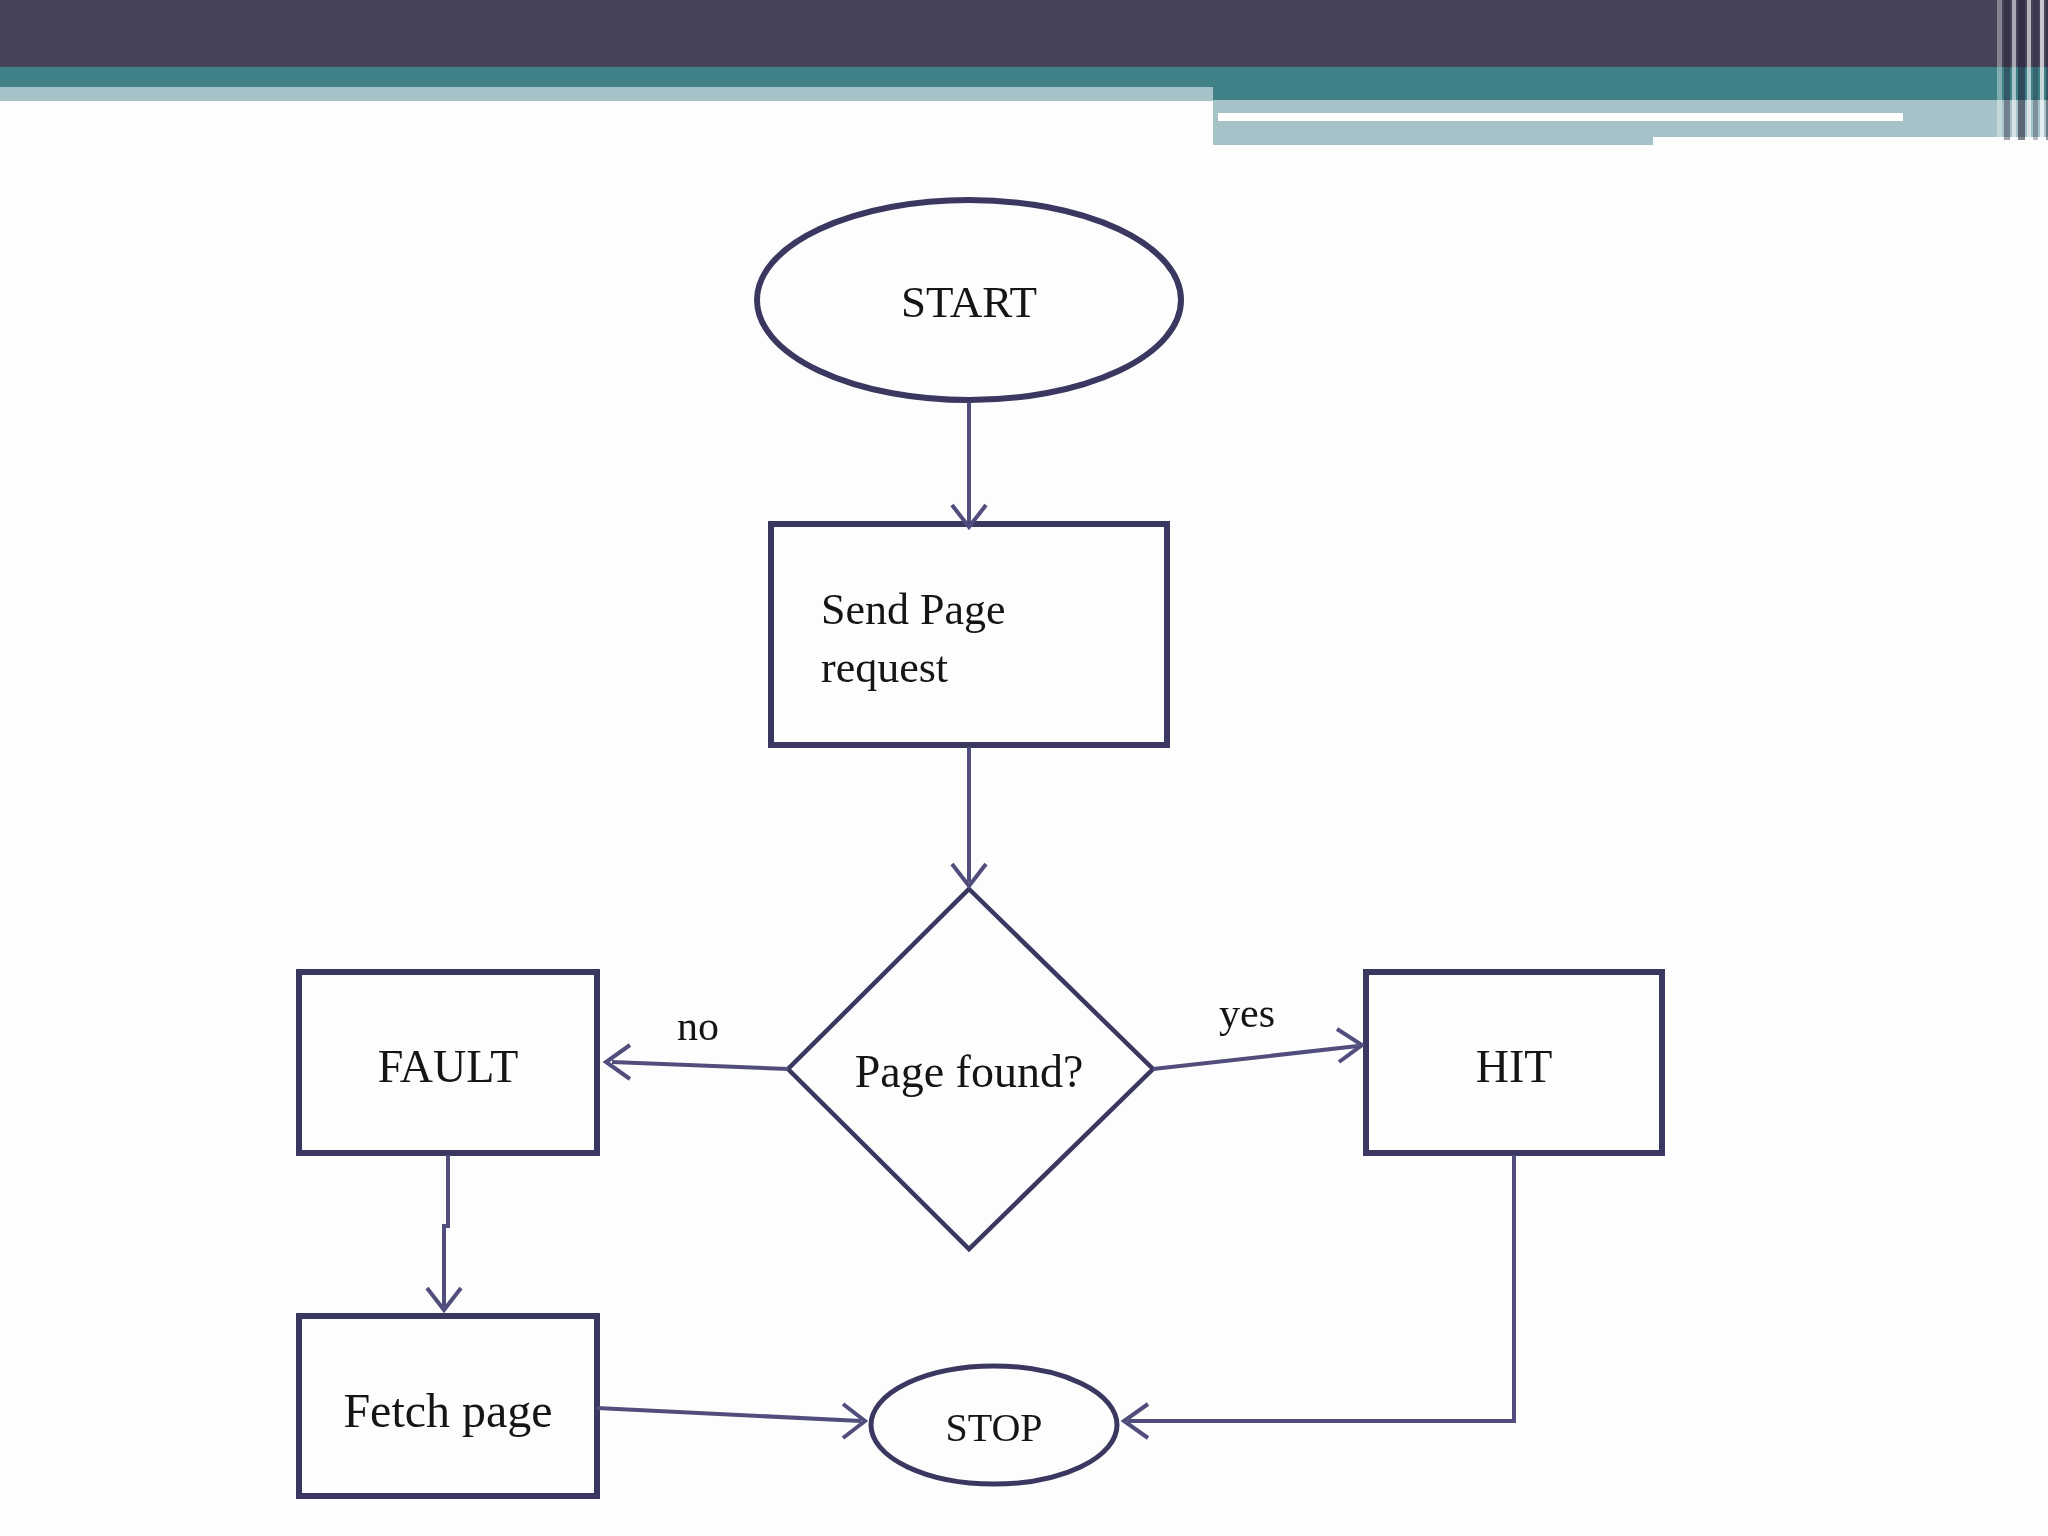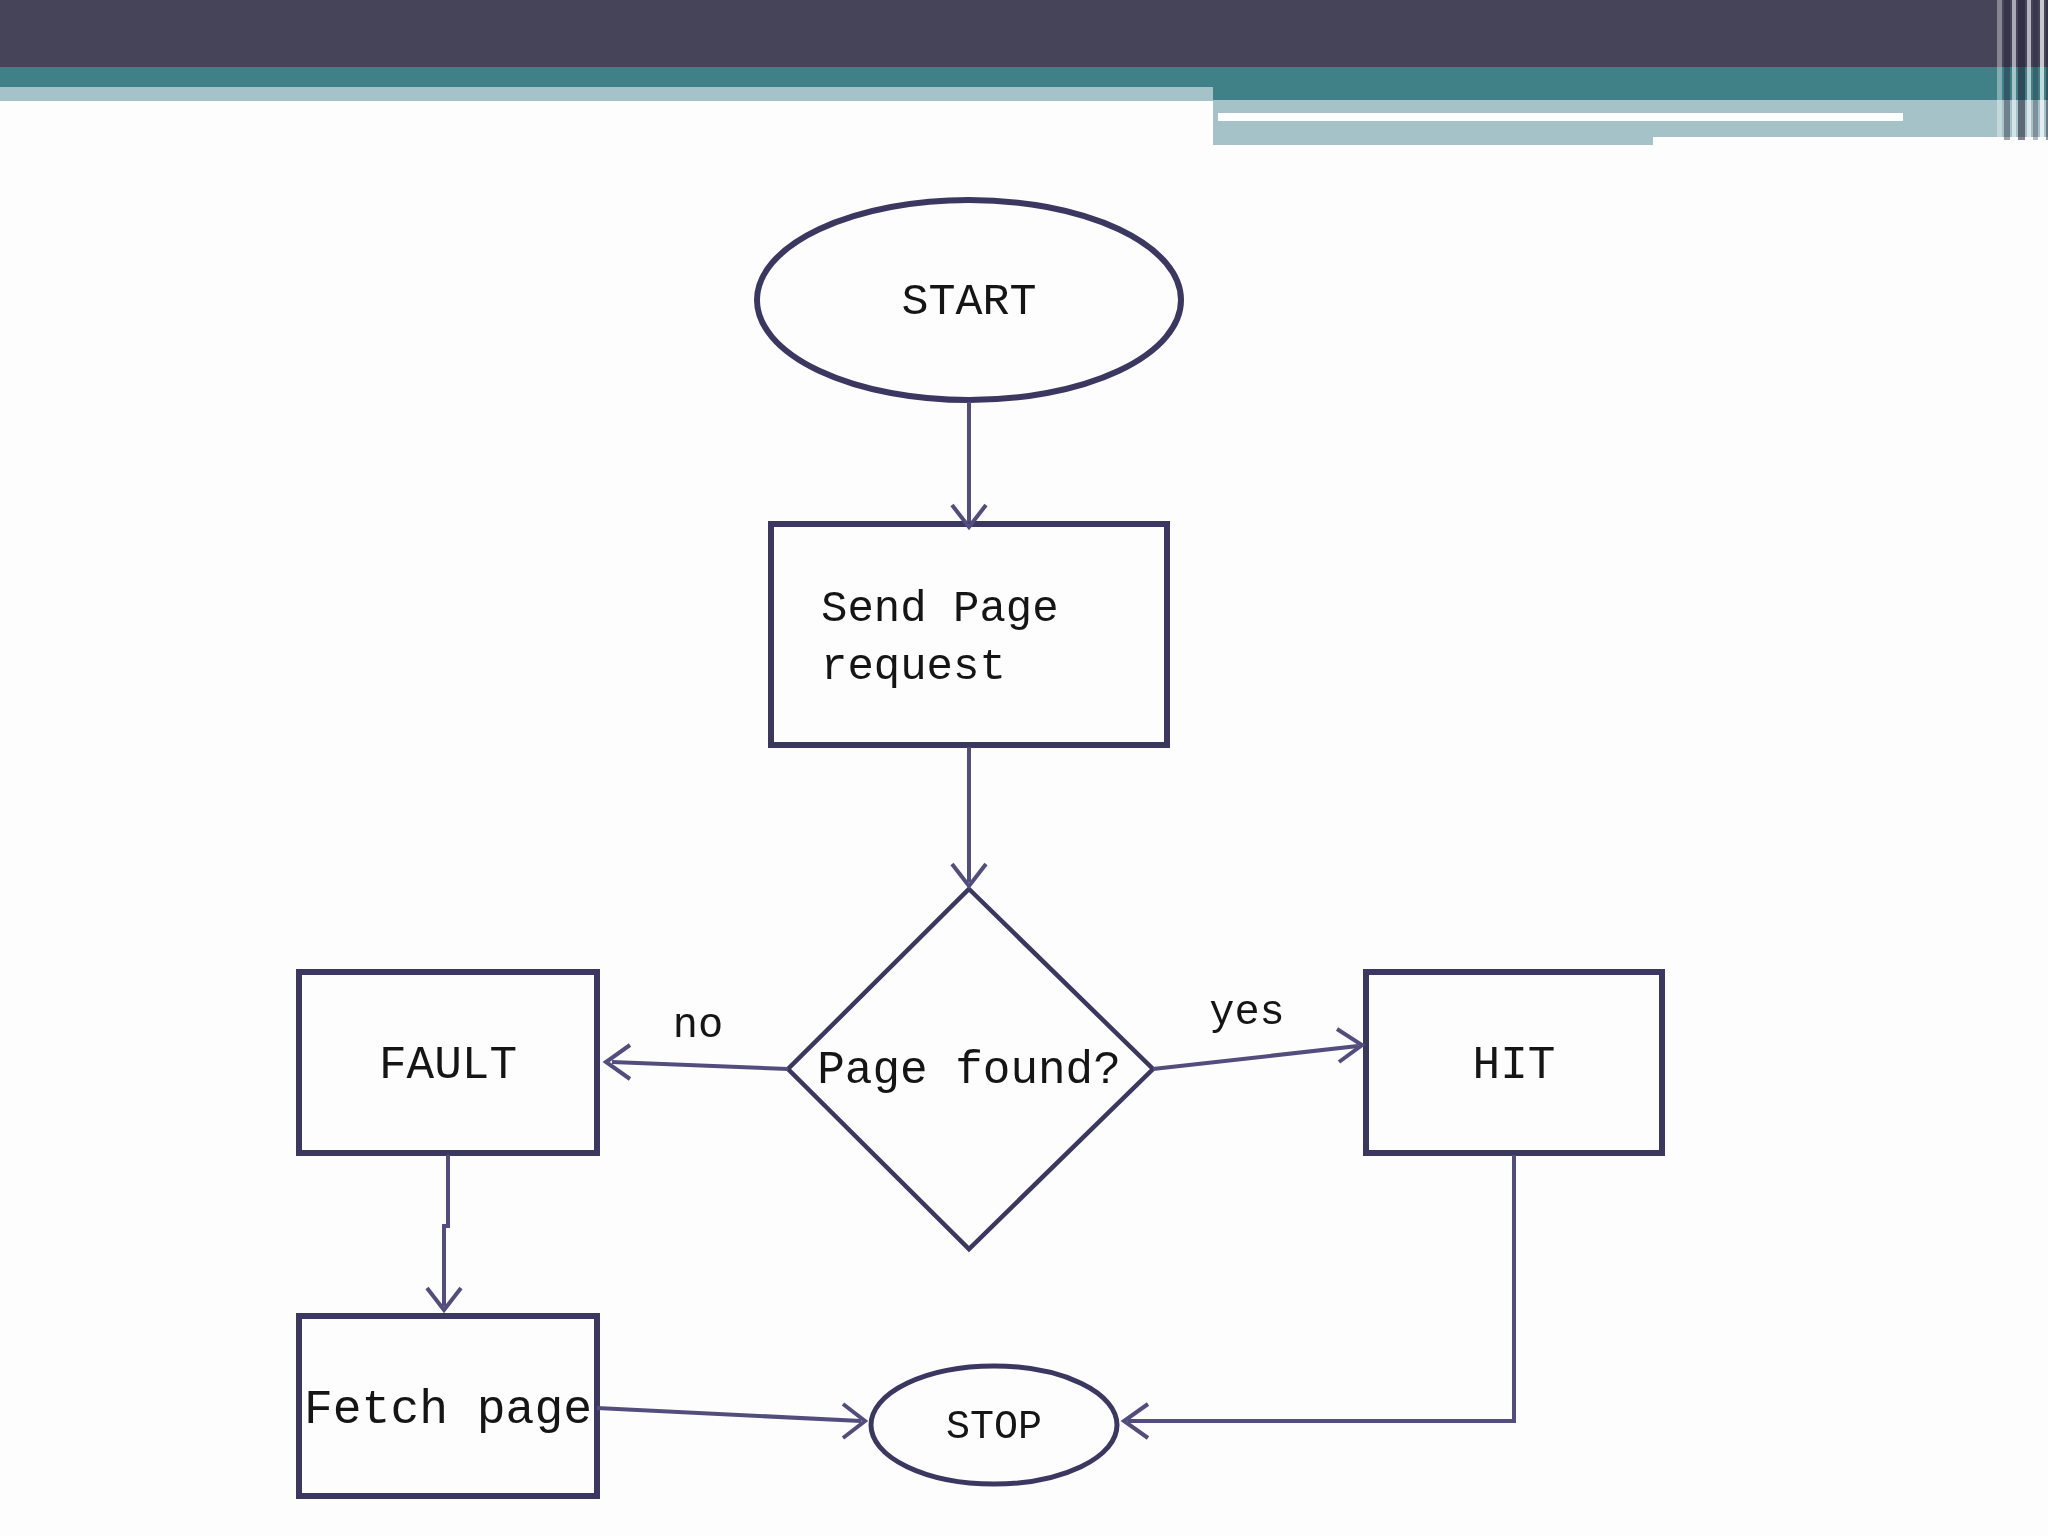--- a/index.html
+++ b/index.html
@@ -2,21 +2,21 @@
 <html style="--bg: #fdfdfd; --text: #151515; --border: #3a3760; --arrow: #514e7e; --bar-dark: #464459; --bar-teal: #3f8187; --bar-light: #a5c2c8; --line-white: #ffffff;"><head>
 <meta charset="utf-8">
 <style>
   html, body { margin: 0; padding: 0; }
   .slide {
     position: relative;
     width: 2048px;
     height: 1536px;
     background: var(--bg, #fdfdfd);
     overflow: hidden;
-    font-family: Liberation Mono, monospace;
+    font-family: Liberation Serif, serif;
   }
   .slide svg { position: absolute; left: 0; top: 0; display: block; }
 
   
   .shape   { fill: var(--bg, #fdfdfd); stroke: var(--border, #3a3760); }
   .shape.thick  { stroke-width: 6; }
   .shape.diamond{ stroke-width: 4.5; }
   .shape.stop   { stroke-width: 5; }
 
   .edge    { fill: none; stroke: var(--arrow, #514e7e); stroke-width: 4; }

